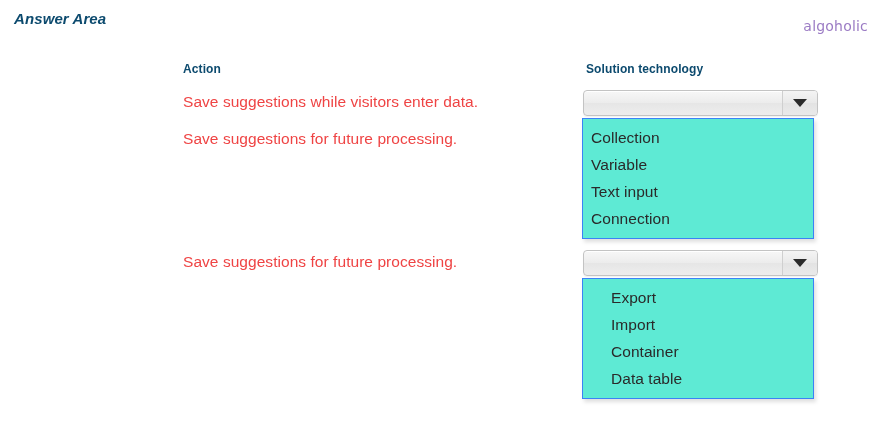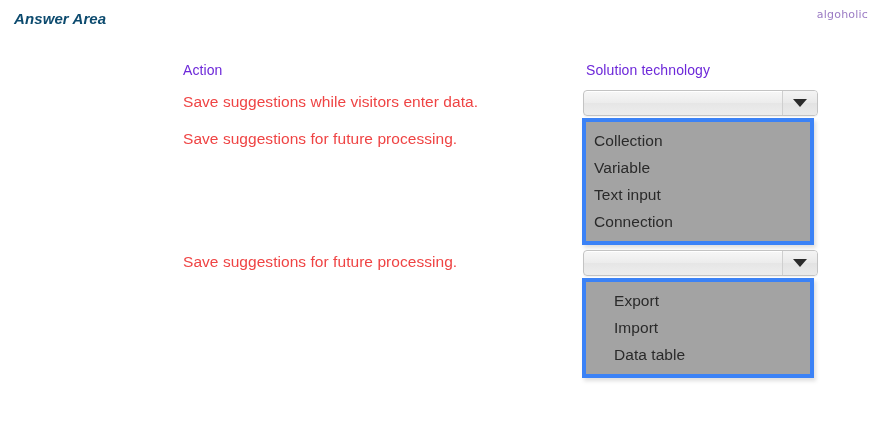--- a/index.html
+++ b/index.html
@@ -24,43 +24,43 @@
     top: 10px;
     font-size: 15px;
     font-weight: bold;
     letter-spacing: 0.1px;
     color: #0c4a6e;
     font-style: italic;
   }
   #watermark {
     position: absolute;
     right: 8px;
-    top: 8px;
-    font-size: 11px;
+    top: 18px;
+    font-size: 14px;
     color: #9b7bc4;
     font-family: "DejaVu Sans", sans-serif;
     letter-spacing: 0.2px;
   }
 
   
   #qa-table {
     position: absolute;
     left: 0;
     top: 0;
     width: 876px;
     height: 428px;
   }
   .col-action-x  { left: 183px; }
   .col-tech-x    { left: 586px; }
 
   .col-header {
     position: absolute;
-    font-size: 14px;
-    font-weight: normal;
-    color: #6d28d9;
+    font-size: 12px;
+    font-weight: bold;
+    color: #0c4a6e;
     letter-spacing: 0.1px;
     white-space: nowrap;
   }
   #header-action      { top: 62px; }
   #header-technology  { top: 62px; text-align: center; }
 
   .action-text {
     position: absolute;
     left: 183px;
     font-size: 15.5px;
@@ -115,22 +115,22 @@
     border-right: 7px solid transparent;
     border-top: 8px solid #2b2b2b;
   }
 
   
   .dropdown-panel {
     position: absolute;
     left: 582px;
     width: 232px;
     box-sizing: border-box;
-    background: #a3a3a3;
-    border: 4px solid #3b82f6;
+    background: #5eead4;
+    border: 1px solid #3b82f6;
     box-shadow: 2px 3px 4px rgba(0,0,0,0.13);
     padding: 5px 0 6px 0;
   }
   #dropdown-panel-0 { top: 118px; }
   #dropdown-panel-1 { top: 278px; padding-left: 20px; }
 
   .dropdown-option {
     height: 27px;
     line-height: 27px;
     padding-left: 8px;
@@ -173,16 +173,17 @@
   <div id="select-box-1" class="select-box">
     <div class="select-value"></div>
     <div class="select-arrow-btn">
       <span class="arrow-glyph"></span>
     </div>
   </div>
 
   <div id="dropdown-panel-1" class="dropdown-panel">
     <div class="dropdown-option">Export</div>
     <div class="dropdown-option">Import</div>
+    <div class="dropdown-option">Container</div>
     <div class="dropdown-option">Data table</div>
   </div>
 
 </div>
 
 </body></html>

